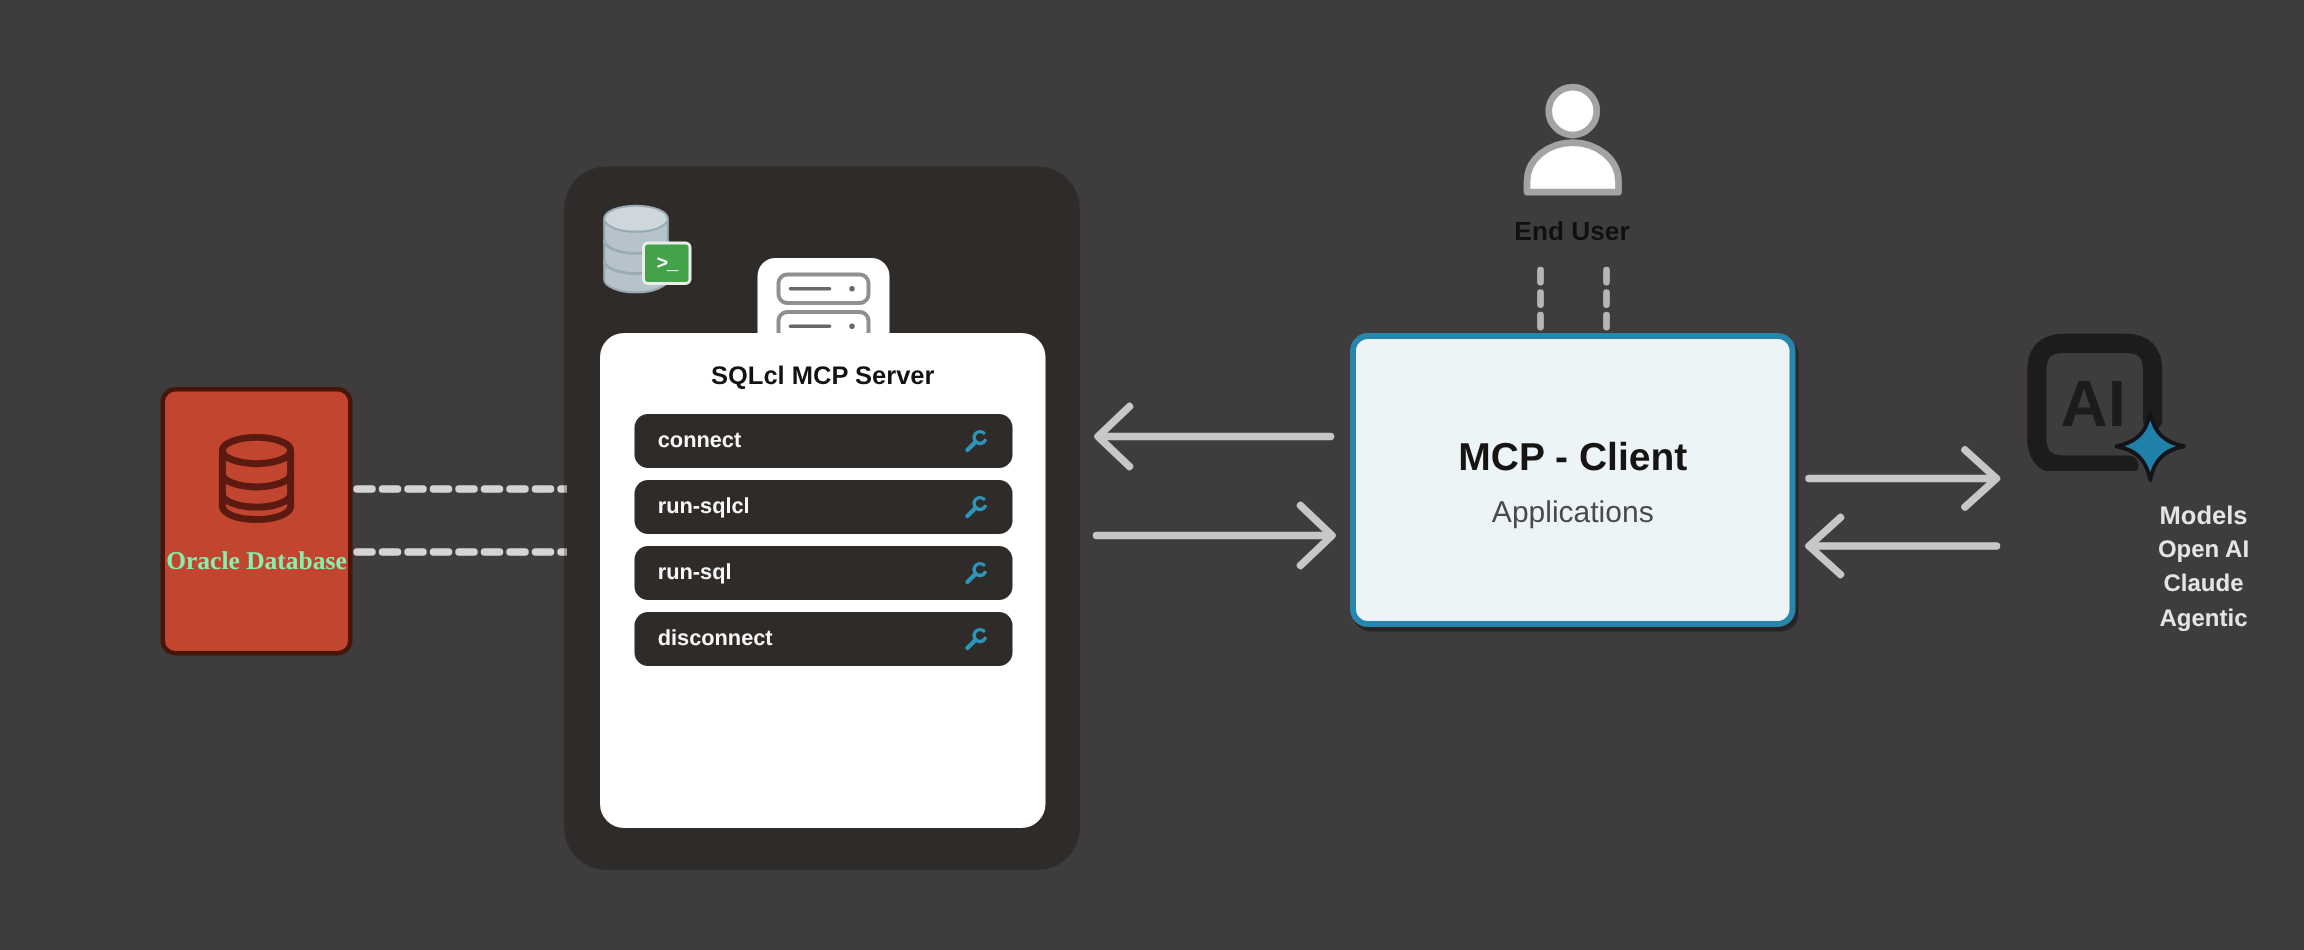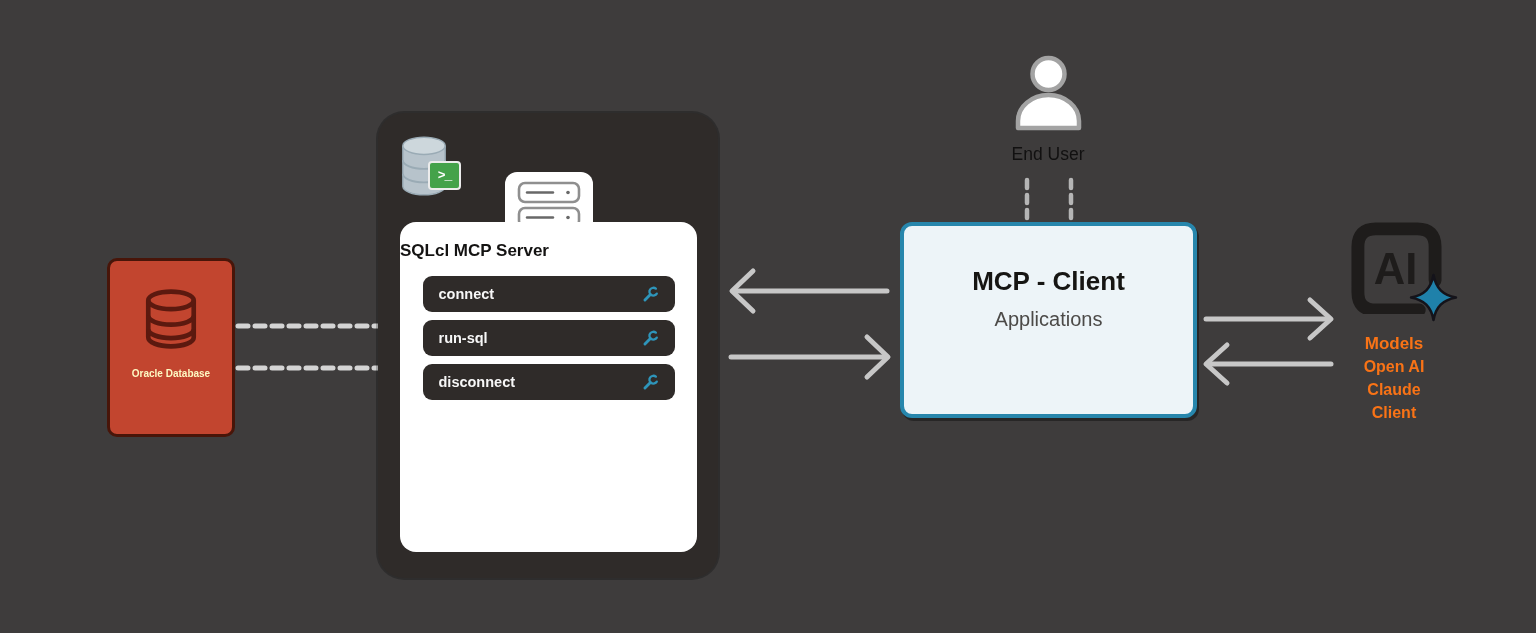--- a/index.html
+++ b/index.html
@@ -20,22 +20,22 @@
 
   
   .oracle-box{
     position:absolute;left:107px;top:258px;width:128px;height:179px;
     background:#c2452f;border:3px solid #481509;border-radius:10px;
     box-sizing:border-box;z-index:2;
   }
   .oracle-cyl{position:absolute;left:50%;top:28px;transform:translateX(-50%);}
   .oracle-label{
     position:absolute;left:0;top:102px;width:100%;
-    text-align:center;color:#fef9c3;font-weight:bold;
-    font-size:10px;line-height:21px;
+    text-align:center;color:#86efac;font-weight:bold;
+    font-size:17px;line-height:21px;font-family:Liberation Serif, serif;
   }
 
   
   .server-container{
     position:absolute;left:378px;top:113px;width:340px;height:465px;
     background:#2f2b29;border-radius:26px;z-index:2;
     box-shadow:0 0 0 2px rgba(0,0,0,0.25);
   }
   .sqlcl-icon{position:absolute;left:21px;top:23px;width:70px;height:72px;}
   .terminal-badge{
@@ -49,21 +49,21 @@
     position:absolute;left:127px;top:59px;width:88px;height:54px;
     background:#ffffff;border-radius:12px 12px 0 0;
     display:flex;align-items:flex-start;justify-content:center;
   }
   .server-tab svg{margin-top:8px;}
   .server-card{
     position:absolute;left:22px;top:109px;width:297px;height:330px;
     background:#ffffff;border-radius:16px;
   }
   .card-title{
-    margin-top:19px;text-align:left;
+    margin-top:19px;text-align:center;
     font-size:17px;font-weight:bold;color:#141312;
   }
   .tool-list{margin-top:15px;}
   .tool-row{
     width:252px;height:36px;margin:0 auto 8px auto;
     background:#2f2b29;border-radius:9px;
     display:flex;align-items:center;justify-content:space-between;
     padding:0 13px 0 16px;box-sizing:border-box;
   }
   .tool-label{color:#f7f7f7;font-size:14.5px;font-weight:600;}
@@ -75,36 +75,36 @@
   }
 
   
   .mcp-client{
     position:absolute;left:900px;top:222px;width:297px;height:196px;
     box-sizing:border-box;background:#edf4f8;
     border:4px solid #2786ac;border-radius:12px;z-index:2;
     box-shadow:2px 3px 0 rgba(10,10,10,0.45);
     text-align:center;
   }
-  .client-title{margin-top:40px;font-size:26px;font-weight:bold;color:#161513;}
+  .client-title{margin-top:63px;font-size:26px;font-weight:bold;color:#161513;}
   .client-subtitle{margin-top:9px;font-size:20px;line-height:26px;color:#4c4a48;}
 
   
   .end-user-icon{position:absolute;left:1006px;top:53px;z-index:2;}
   .end-user-label{
     position:absolute;left:988px;top:144px;width:120px;z-index:2;
-    text-align:center;font-size:17.5px;font-weight:normal;color:#111010;
+    text-align:center;font-size:17.5px;font-weight:bold;color:#111010;
   }
 
   
   .ai-frame{position:absolute;left:1350px;top:221px;z-index:2;}
   .ai-star{position:absolute;left:1409px;top:273px;z-index:3;}
   .models-block{
-    position:absolute;left:1337px;top:332px;width:114px;z-index:2;
-    text-align:center;color:#f97316;
+    position:absolute;left:1412px;top:332px;width:114px;z-index:2;
+    text-align:center;color:#e5e5e5;
   }
   .models-heading{font-size:17px;font-weight:bold;line-height:23px;}
   .models-item{font-size:16px;font-weight:bold;line-height:23px;}
 </style>
 </head>
 <body>
 
 <div class="stage">
 
   <svg class="connectors" width="1536" height="633">
@@ -171,20 +171,29 @@
           <span class="tool-label">connect</span>
           <svg width="23" height="23" viewBox="0 0 24 24">
             <g fill="none" stroke="#2e95ba" stroke-linecap="round">
               <path d="M17.6 5.9 A4.1 4.1 0 1 0 18.55 11.05" stroke-width="2.4"></path>
               <path d="M11.9 12.1 L6.2 17.8" stroke-width="3"></path>
             </g>
           </svg>
         </div>
 
 
+        <div class="tool-row">
+          <span class="tool-label">run-sqlcl</span>
+          <svg width="23" height="23" viewBox="0 0 24 24">
+            <g fill="none" stroke="#2e95ba" stroke-linecap="round">
+              <path d="M17.6 5.9 A4.1 4.1 0 1 0 18.55 11.05" stroke-width="2.4"></path>
+              <path d="M11.9 12.1 L6.2 17.8" stroke-width="3"></path>
+            </g>
+          </svg>
+        </div>
 
         <div class="tool-row">
           <span class="tool-label">run-sql</span>
           <svg width="23" height="23" viewBox="0 0 24 24">
             <g fill="none" stroke="#2e95ba" stroke-linecap="round">
               <path d="M17.6 5.9 A4.1 4.1 0 1 0 18.55 11.05" stroke-width="2.4"></path>
               <path d="M11.9 12.1 L6.2 17.8" stroke-width="3"></path>
             </g>
           </svg>
         </div>
@@ -222,16 +231,16 @@
     <path d="M70 90 H26 Q8 90 8 72 V26 Q8 8 26 8 H68 Q86 8 86 26 V60" fill="none" stroke="#1e1c1b" stroke-width="13" stroke-linecap="round"></path>
     <text x="46" y="64" text-anchor="middle" font-family="Liberation Sans, sans-serif" font-size="44" font-weight="bold" fill="#1e1c1b">AI</text>
   </svg>
   <svg class="ai-star" width="49" height="49" viewBox="0 0 48 48">
     <path d="M24 2 C26.5 15 33 21.5 46 24 C33 26.5 26.5 33 24 46 C21.5 33 15 26.5 2 24 C15 21.5 21.5 15 24 2 Z" fill="#1f81aa" stroke="#14131a" stroke-width="2.5" stroke-linejoin="round"></path>
   </svg>
   <div class="models-block">
     <div class="models-heading">Models</div>
     <div class="models-item">Open AI</div>
     <div class="models-item">Claude</div>
-    <div class="models-item">Client</div>
+    <div class="models-item">Agentic</div>
   </div>
 
 </div>
 
 </body></html>

